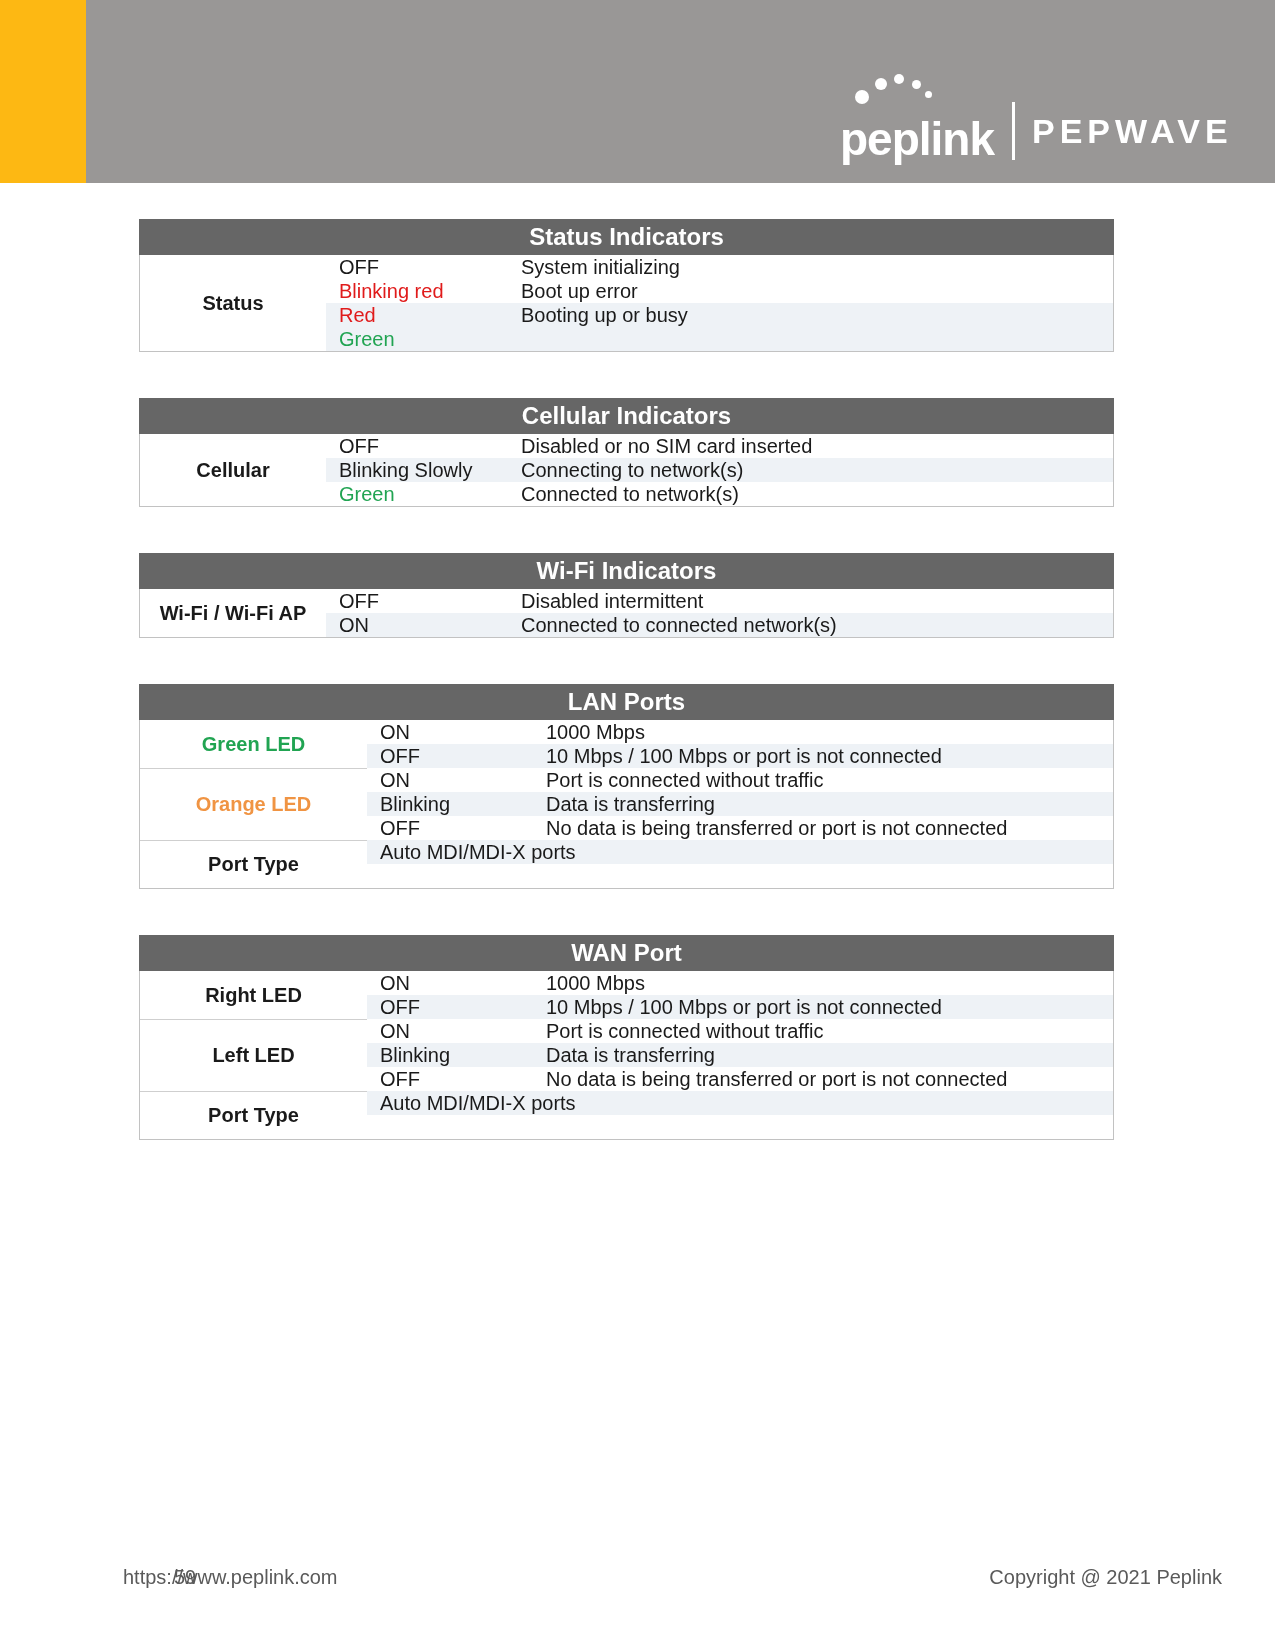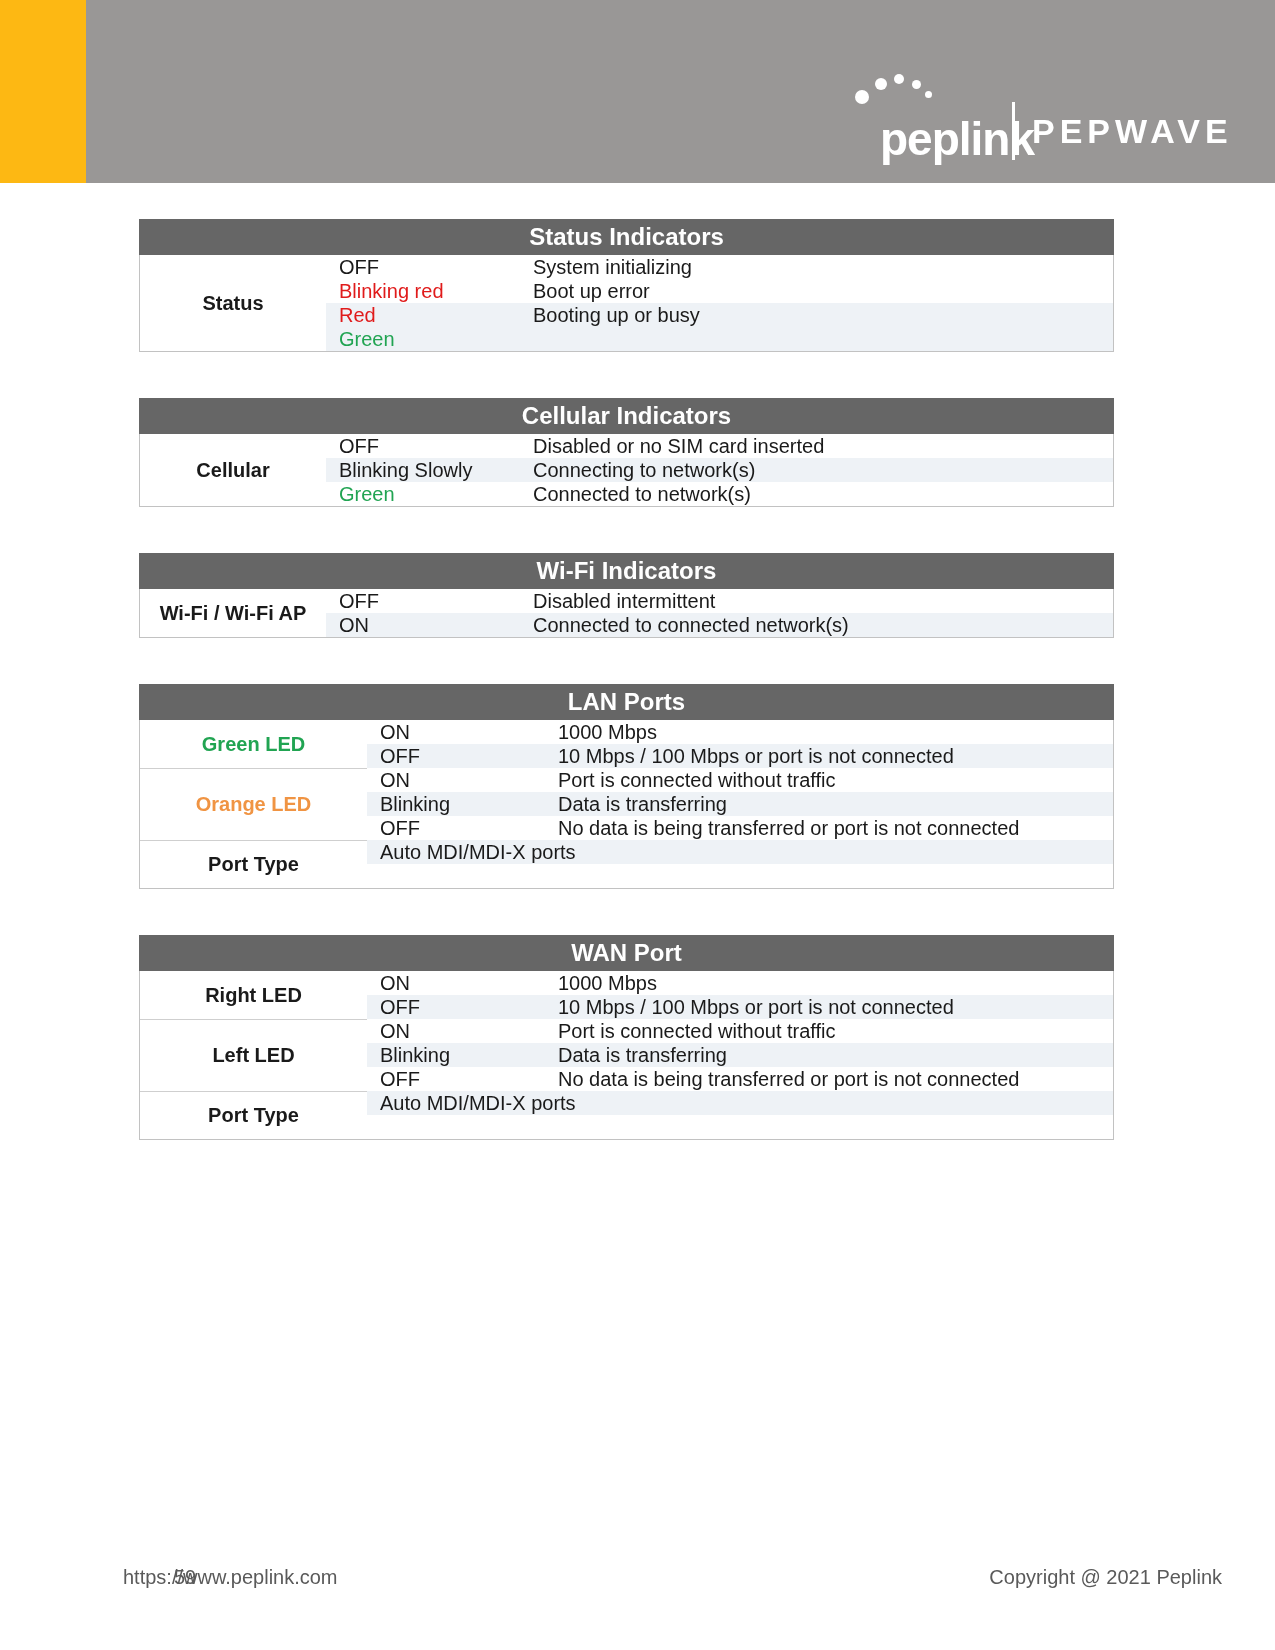--- a/index.html
+++ b/index.html
@@ -13,40 +13,40 @@
   }
   html,body{margin:0;padding:0;}
   body{background:#e8e8e8;font-family:"Liberation Sans","DejaVu Sans",sans-serif;}
   .page{position:relative;width:1275px;height:1650px;background:#ffffff;margin:0 auto;overflow:hidden;}
 
   
   .banner{position:absolute;left:0;top:0;width:1275px;height:183px;background:var(--banner-gray);}
   .banner-accent{position:absolute;left:0;top:0;width:86px;height:183px;background:var(--banner-yellow);}
   .logo{position:absolute;left:0;top:0;width:1275px;height:183px;}
   .logo-dot{position:absolute;background:#ffffff;border-radius:50%;}
-  .logo-peplink{position:absolute;left:880px;top:116px;color:#ffffff;font-size:46px;font-weight:bold;letter-spacing:-1px;line-height:1;}
+  .logo-peplink{position:absolute;left:840px;top:116px;color:#ffffff;font-size:46px;font-weight:bold;letter-spacing:-1px;line-height:1;}
   .logo-divider{position:absolute;left:1012px;top:102px;width:3px;height:58px;background:#ffffff;}
   .logo-pepwave{position:absolute;left:1032px;top:114px;color:#ffffff;font-size:34px;font-weight:bold;letter-spacing:5px;line-height:1;}
 
   
   .content{position:absolute;left:139px;top:219px;width:975px;}
   .tbl{margin:0 0 46px 0;}
   .tbl-head{height:36px;background:var(--thead-gray);color:#ffffff;font-size:24px;font-weight:bold;
             display:flex;align-items:center;justify-content:center;}
   .tbl-body{border-left:1px solid var(--border);border-right:1px solid var(--border);border-bottom:1px solid var(--border);}
   .grp{display:flex;}
   .g-label{display:flex;align-items:center;justify-content:center;text-align:center;
            font-weight:bold;font-size:20px;color:var(--text);flex:0 0 auto;background:#ffffff;
            padding:12px 14px;box-sizing:border-box;}
   .grp + .grp > .g-label{border-top:1px solid #cfcfcf;}
   .g-rows{flex:1 1 auto;min-width:0;}
   .row{height:24px;display:flex;align-items:center;font-size:20px;color:var(--text);}
   .row.light{background:var(--row-light);}
   .cell-state{flex:0 0 auto;padding-left:13px;box-sizing:border-box;white-space:nowrap;}
-  .cell-desc{flex:1 1 auto;white-space:nowrap;overflow:hidden;margin-left:12px;}
+  .cell-desc{flex:1 1 auto;white-space:nowrap;overflow:hidden;}
   .cell-full{flex:1 1 auto;padding-left:13px;white-space:nowrap;}
   
   .tbl-a .g-label{width:186px;}
   .tbl-a .cell-state{width:195px;}
   .tbl-b .g-label{width:227px;text-align:right;}
   .tbl-b .cell-state{width:179px;}
 
   
   .footer{position:absolute;left:0;top:1566px;width:1275px;height:24px;font-size:20px;color:var(--footer-text);margin-left:35px;}
   .footer-url{position:absolute;left:88px;top:0;}

